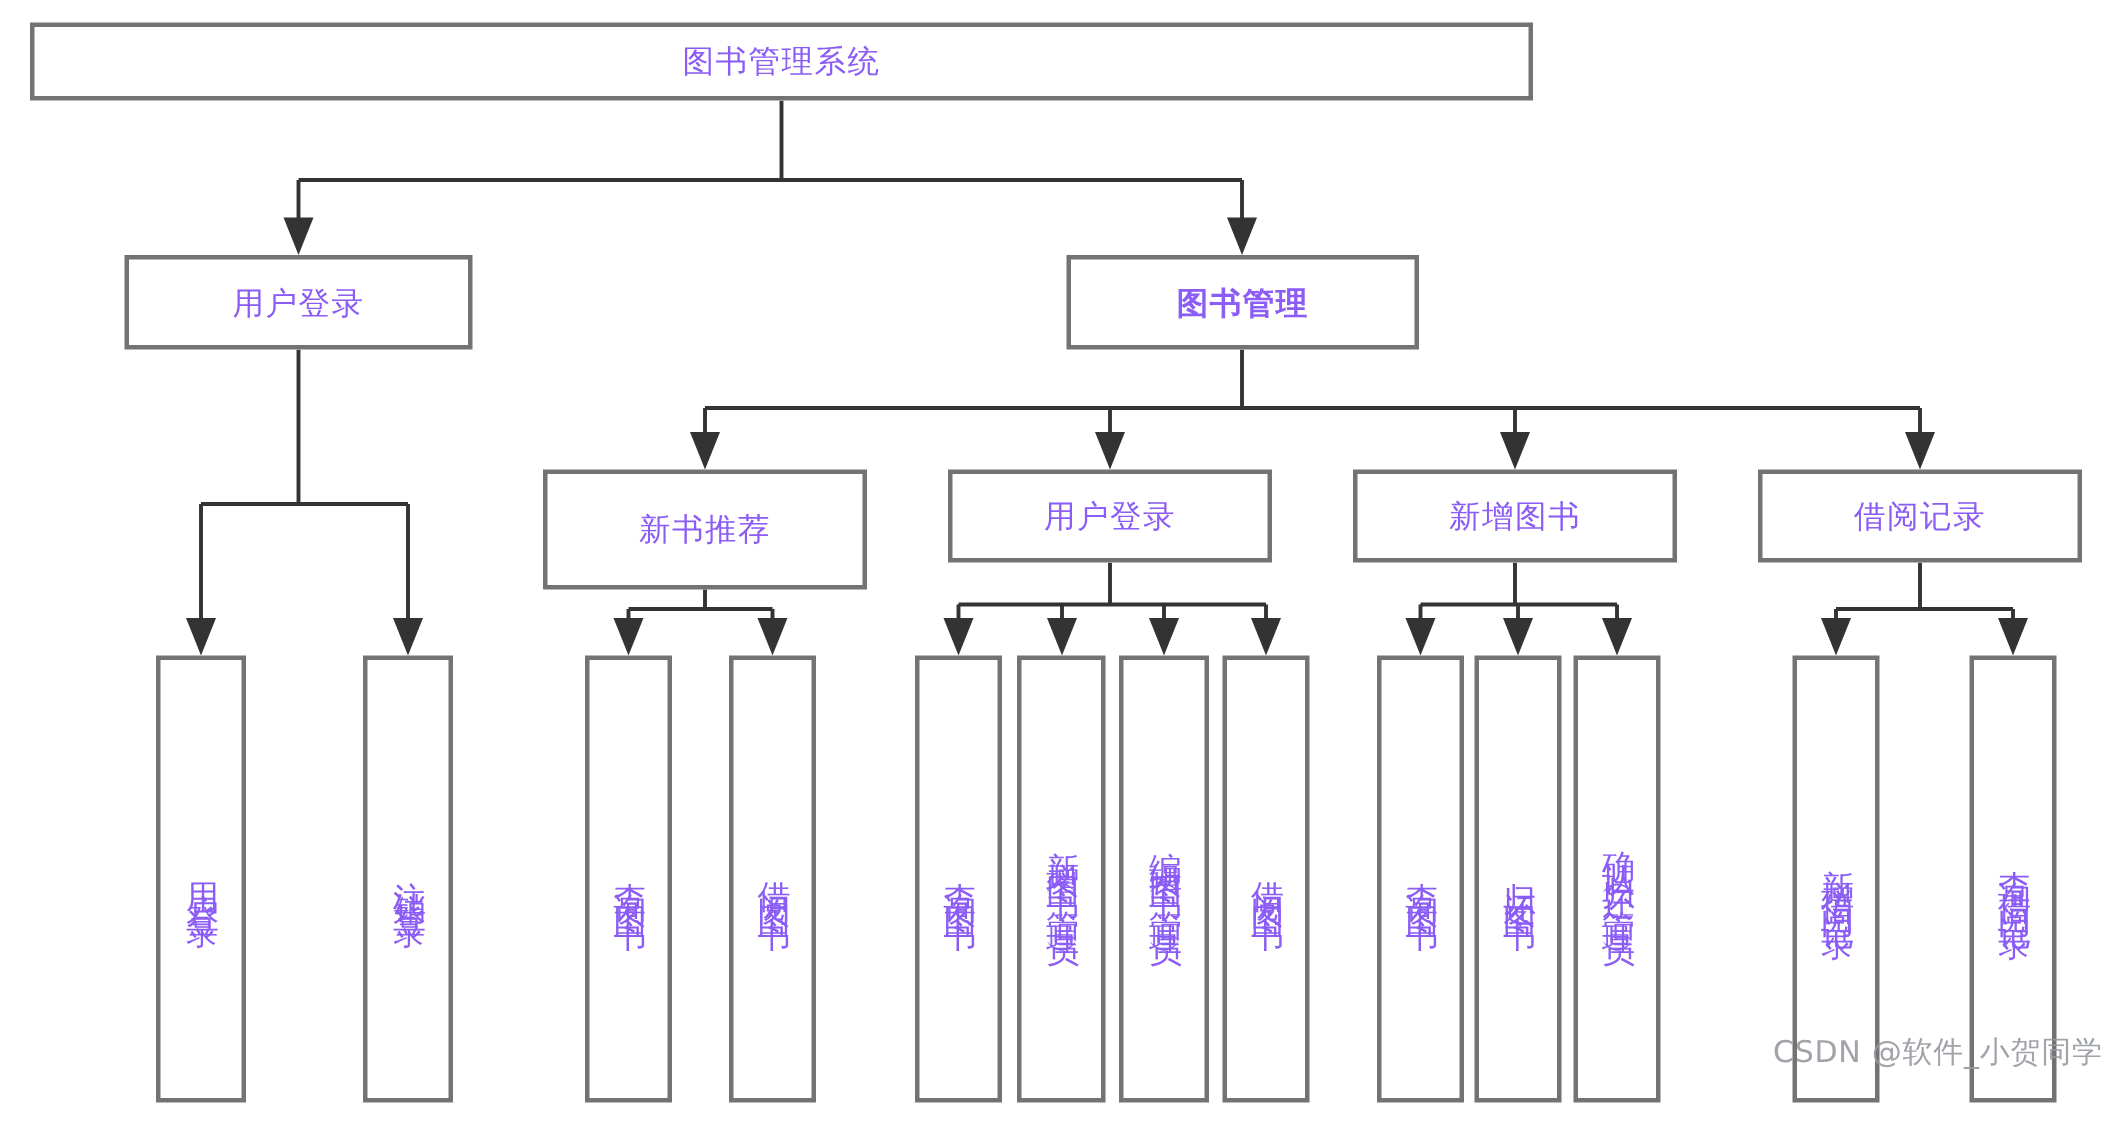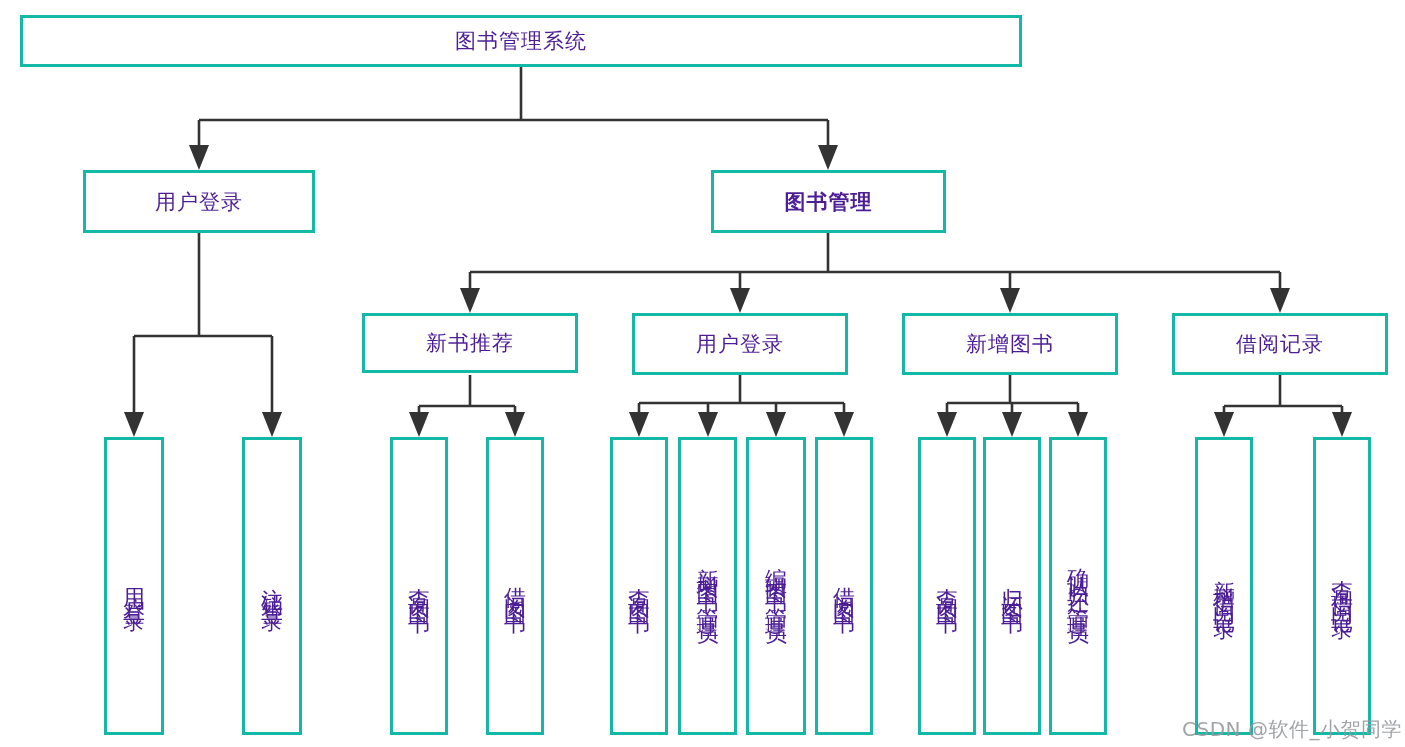--- a/index.html
+++ b/index.html
@@ -17,44 +17,44 @@
   }
   #wires {
     position: absolute;
     left: 0; top: 0;
     width: 1405px; height: 747px;
     z-index: 1;
   }
   .node {
     position: absolute;
     box-sizing: border-box;
-    border: 3px solid #14b8a6;
+    border: 3px solid #737373;
     background: #ffffff;
     display: flex;
     align-items: center;
     justify-content: center;
-    color: #4c1d95;
+    color: #8b5cf6;
     z-index: 2;
   }
   .hnode { font-size: 21px; letter-spacing: 1px; }
   .leaf  {
     font-size: 22px;
   }
   .leaf .vtext {
     writing-mode: vertical-rl;
     text-orientation: mixed;
     letter-spacing: 8px;
     line-height: 1;
     white-space: nowrap;
   }
   
   #node-root      { left: 20px;   top: 15px;  width: 1002px; height: 52px; }
   #node-login     { left: 83px;   top: 170px; width: 232px;  height: 63px; }
   #node-mgmt      { left: 711px;  top: 170px; width: 235px;  height: 63px; font-weight: bold; }
-  #node-rec       { left: 362px;  top: 313px; width: 216px;  height: 60px; }
+  #node-rec       { left: 362px;  top: 313px; width: 216px;  height: 80px; }
   #node-borrow    { left: 632px;  top: 313px; width: 216px;  height: 62px; }
   #node-current   { left: 902px;  top: 313px; width: 216px;  height: 62px; }
   #node-records   { left: 1172px; top: 313px; width: 216px;  height: 62px; }
 
   .leaf { top: 437px; height: 298px; }
   #leaf-user-login  { left: 104px;  width: 60px; }
   #leaf-logout      { left: 242px;  width: 60px; }
   #leaf-rec-query   { left: 390px;  width: 58px; }
   #leaf-rec-borrow  { left: 486px;  width: 58px; }
   #leaf-bor-query   { left: 610px;  width: 58px; }
@@ -63,21 +63,21 @@
   #leaf-bor-borrow  { left: 815px;  width: 58px; }
   #leaf-cur-query   { left: 918px;  width: 58px; }
   #leaf-cur-return  { left: 983px;  width: 58px; }
   #leaf-cur-confirm { left: 1049px; width: 58px; }
   #leaf-rec2-add    { left: 1195px; width: 58px; }
   #leaf-rec2-query  { left: 1313px; width: 58px; }
 
   #watermark {
     position: absolute;
     left: 1182px;
-    top: 716px;
+    top: 688px;
     z-index: 5;
     font-size: 20px;
     color: rgba(150, 153, 158, 0.9);
     white-space: nowrap;
     letter-spacing: 0.5px;
   }
   svg path { stroke: #333333; stroke-width: 2.6; fill: none; }
   svg polygon { fill: #333333; stroke: none; }
 </style>
 </head>

